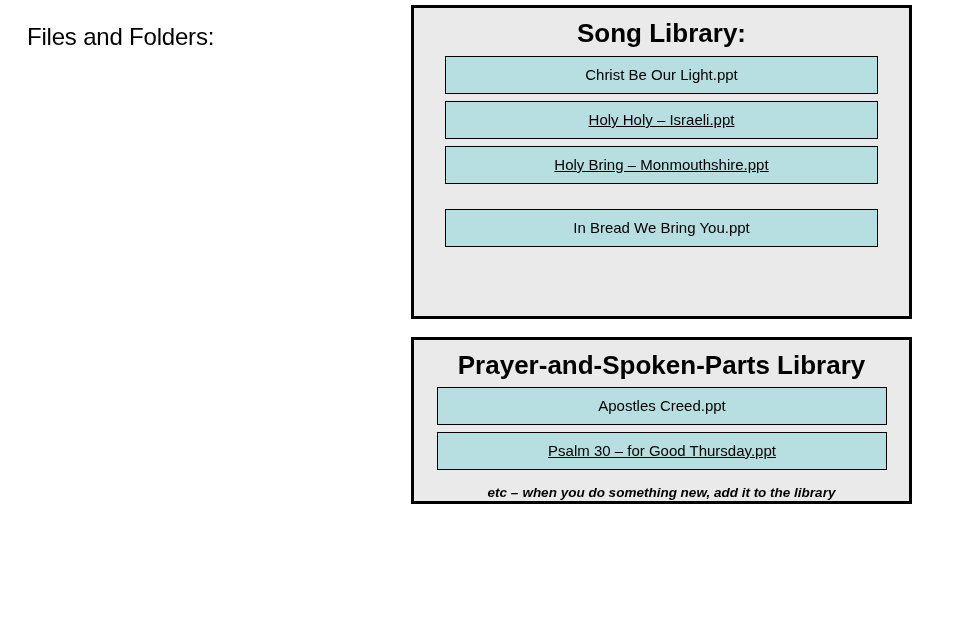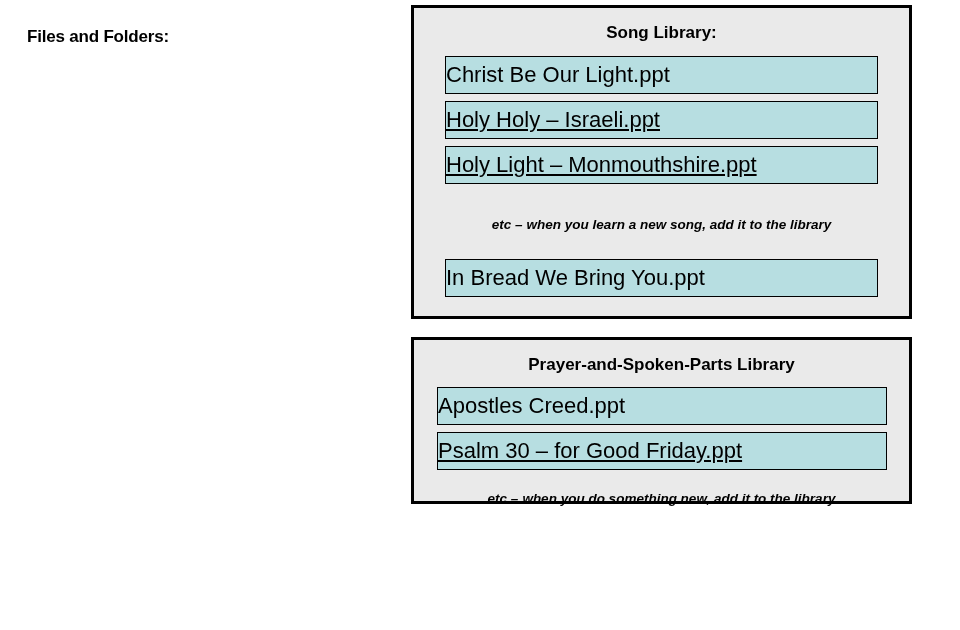--- a/index.html
+++ b/index.html
@@ -14,22 +14,22 @@
     overflow: hidden;
     font-family: "Liberation Sans", sans-serif;
     color: #000000;
   }
 
   
   #slide-heading {
     position: absolute;
     left: 27px;
     top: 24px;
-    font-size: 17px;
-    font-weight: bold;
+    font-size: 24px;
+    font-weight: normal;
     letter-spacing: -0.2px;
     line-height: 26px;
     white-space: nowrap;
   }
 
   
   .library-panel {
     position: absolute;
     box-sizing: border-box;
     background: #EAEAEA;
@@ -44,21 +44,21 @@
   #panel-prayer-library {
     left: 411px;
     top: 337px;
     width: 501px;
     height: 167px;
   }
 
   .panel-title {
     text-align: center;
     font-weight: bold;
-    font-size: 17px;
+    font-size: 26px;
     line-height: 24px;
     white-space: nowrap;
   }
   #panel-song-library .panel-title {
     margin-top: 13px;
   }
   #panel-prayer-library .panel-title {
     margin-top: 13px;
   }
 
@@ -73,22 +73,22 @@
   #panel-prayer-library .item-list {
     margin: 10px 22px 0 23px;
   }
 
   .library-item {
     box-sizing: border-box;
     background: #B7DEE1;
     border: 1.5px solid #000000;
     height: 38px;
     line-height: 35px;
-    text-align: left;
-    font-size: 22px;
+    text-align: center;
+    font-size: 15px;
     white-space: nowrap;
     overflow: hidden;
   }
   .library-item + .library-item {
     margin-top: 7px;
     text-decoration: underline;
   }
 
   
   .panel-note {
@@ -100,56 +100,53 @@
     white-space: nowrap;
   }
   #panel-song-library .note-mid {
     margin-top: 32px;
   }
   #panel-song-library .list-after-note {
     margin: 25px 31px 0 31px;
     border-radius: 17px;
   }
   #panel-prayer-library .note-bottom {
-    margin-top: 20px;
+    margin-top: 14px;
     text-align: center;
   }
   .note-sep {
     margin-right: 4px;
   }
 </style>
 </head>
 <body>
 
 <div id="slide-heading">Files and Folders:</div>
 
 <section id="panel-song-library" class="library-panel">
 
   <div class="panel-title">Song Library:</div>
 
   <ul class="item-list">
     <li class="library-item">Christ Be Our Light.ppt</li>
     <li class="library-item">Holy Holy – Israeli.ppt</li>
-    <li class="library-item">Holy Light – Monmouthshire.ppt</li>
+    <li class="library-item">Holy Bring – Monmouthshire.ppt</li>
   </ul>
 
-  <div class="panel-note note-mid">
-    <span class="note-sep">etc –</span><span>when you learn a new song, add it to the library</span>
-  </div>
 
   <ul class="item-list list-after-note">
     <li class="library-item">In Bread We Bring You.ppt</li>
   </ul>
 </section>
 
 <section id="panel-prayer-library" class="library-panel">
 
   <div class="panel-title">Prayer-and-Spoken-Parts Library</div>
 
   <ul class="item-list">
     <li class="library-item">Apostles Creed.ppt</li>
-    <li class="library-item">Psalm 30 – for Good Friday.ppt</li>
+    <li class="library-item">Psalm 30 – for Good Thursday.ppt</li>
   </ul>
 
   <div class="panel-note note-bottom">
     <span class="note-sep">etc –</span><span>when you do something new, add it to the library</span>
   </div>
 </section>
 
 </body></html>

